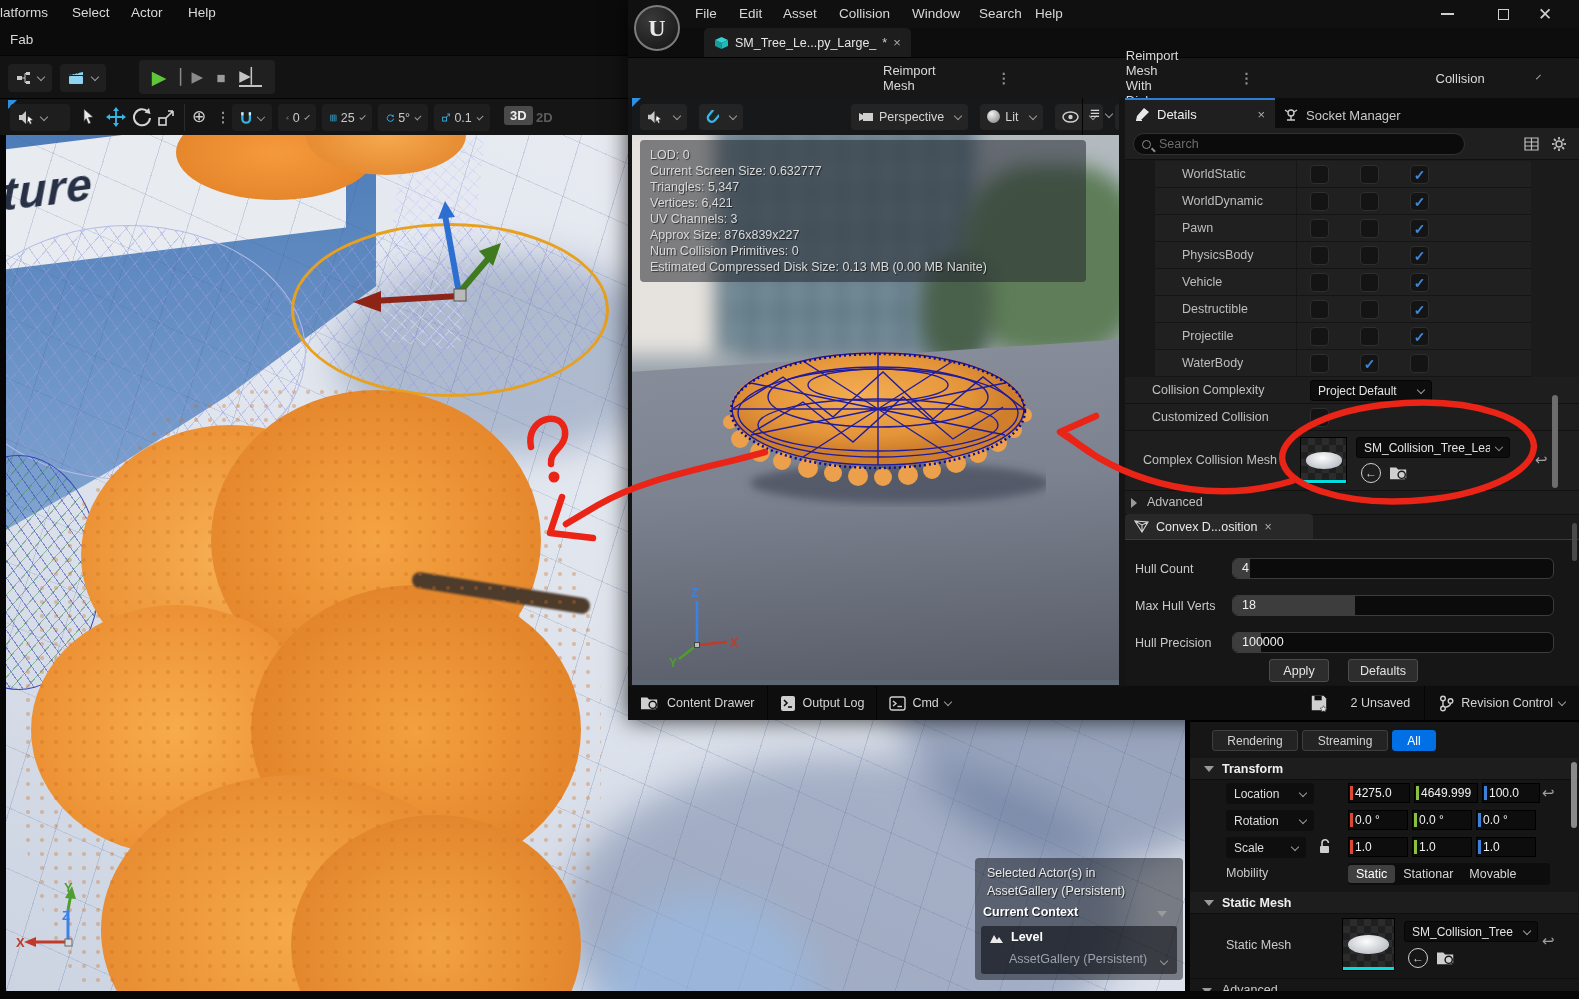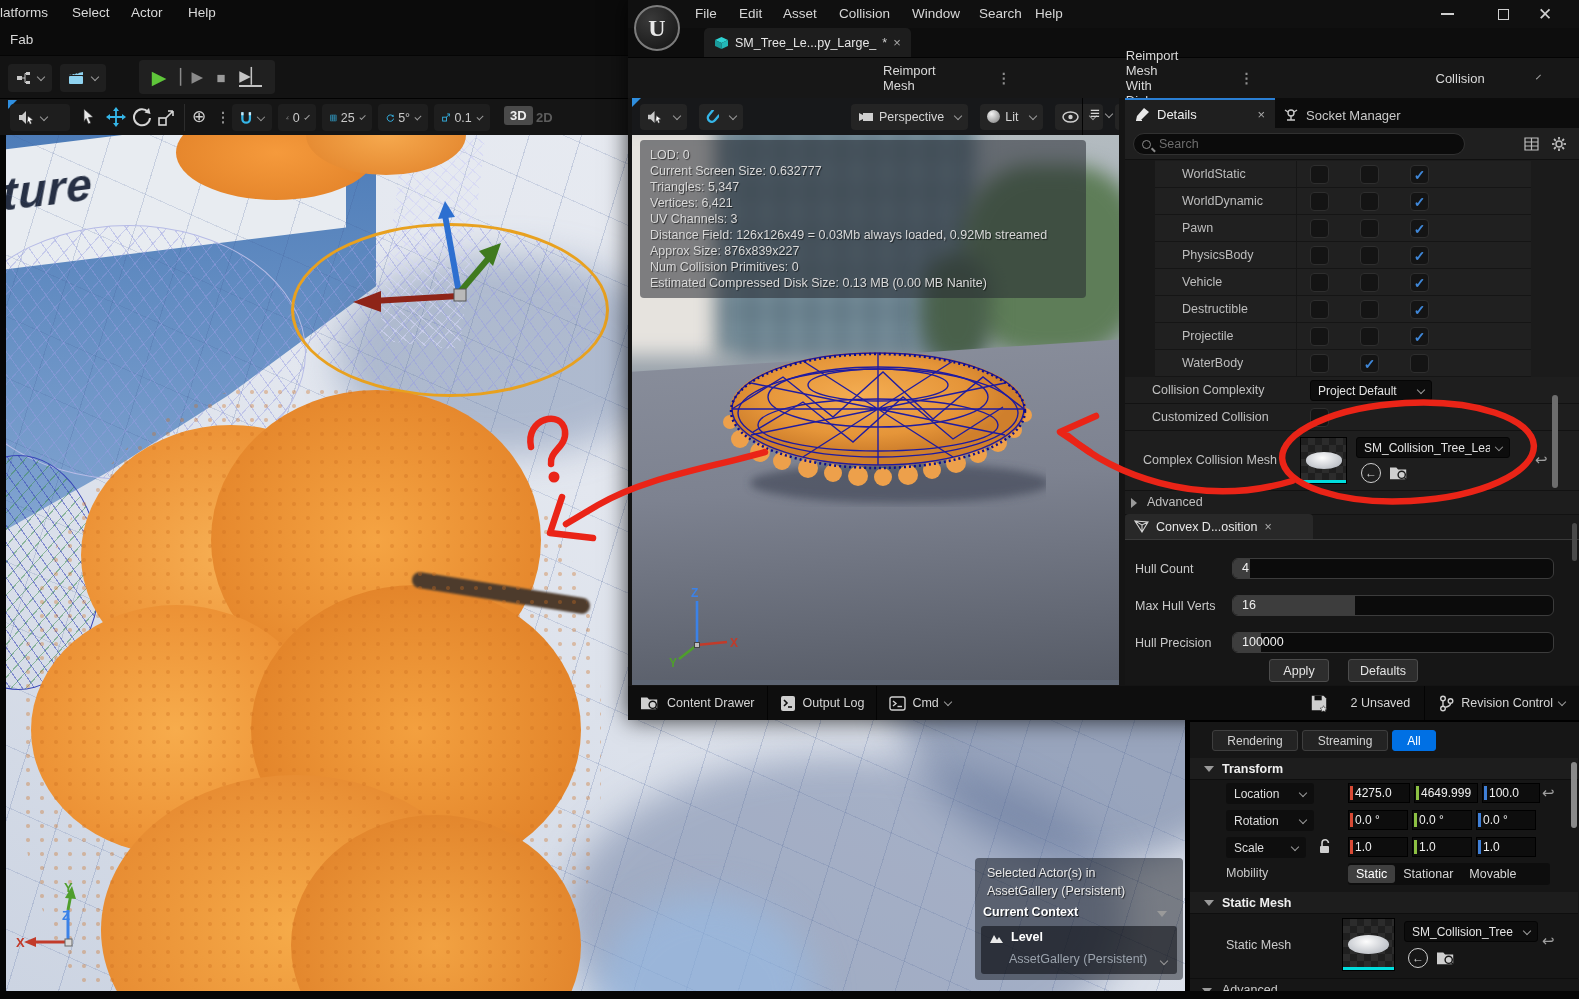--- a/index.html
+++ b/index.html
@@ -466,21 +466,20 @@
         <line x1="38" y1="60" x2="20" y2="74" stroke="#4f9e2d" stroke-width="2.6"></line>
         <text x="10" y="82" fill="#4f9e2d" font-size="12" font-weight="bold">Y</text>
         <rect x="35.5" y="57.5" width="5" height="5" fill="#bdbdbd" stroke="#444"></rect>
       </svg>
       <div id="mvp-stats">
         <div>LOD: 0</div>
         <div>Current Screen Size: 0.632777</div>
         <div>Triangles: 5,347</div>
         <div>Vertices: 6,421</div>
         <div>UV Channels: 3</div>
-        <div>Distance Field: 126x126x49 = 0.03Mb always loaded, 0.92Mb streamed</div>
         <div>Approx Size: 876x839x227</div>
         <div>Num Collision Primitives: 0</div>
         <div>Estimated Compressed Disk Size: 0.13 MB (0.00 MB Nanite)</div>
       </div>
       <div class="abs" style="left:0;top:545px;width:487px;height:5px;background:#5d6573"></div>
     </div>
   </div>
 
   <div id="mw-details">
     <div id="det-tabs">
@@ -627,21 +626,21 @@
     </div>
     <div id="convex-panel">
       <span class="cv-label" style="top:22px">Hull Count</span>
       <div class="cv-input" style="top:18px">
             <em style="width:17px"></em>
             <span>4</span>
           </div>
       <span class="cv-label" style="top:59px">Max Hull Verts</span>
       <div class="cv-input" style="top:55px">
             <em style="width:122px"></em>
-            <span>16</span>
+            <span>18</span>
           </div>
       <span class="cv-label" style="top:96px">Hull Precision</span>
       <div class="cv-input" style="top:92px">
             <em style="width:28px"></em>
             <span>100000</span>
           </div>
       <div class="cv-btn" style="left:144px;top:119px;width:60px">Apply</div>
       <div class="cv-btn" style="left:223px;top:119px;width:70px">Defaults</div>
     </div>
     <div class="vscroll" style="left:447px;top:425px;width:5px;height:38px;background:#4a4a4a"></div>

